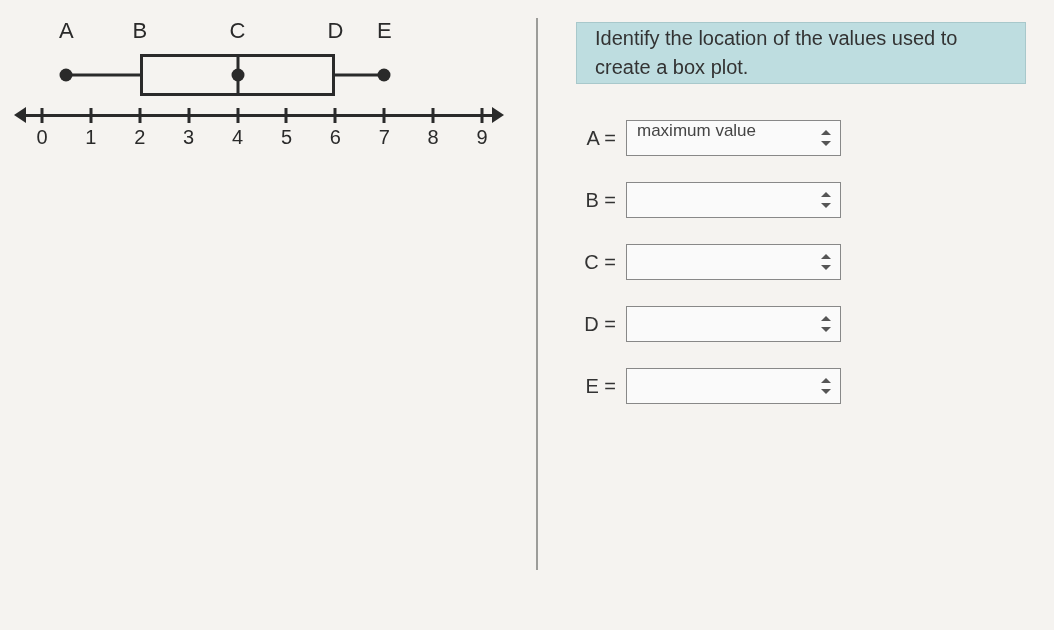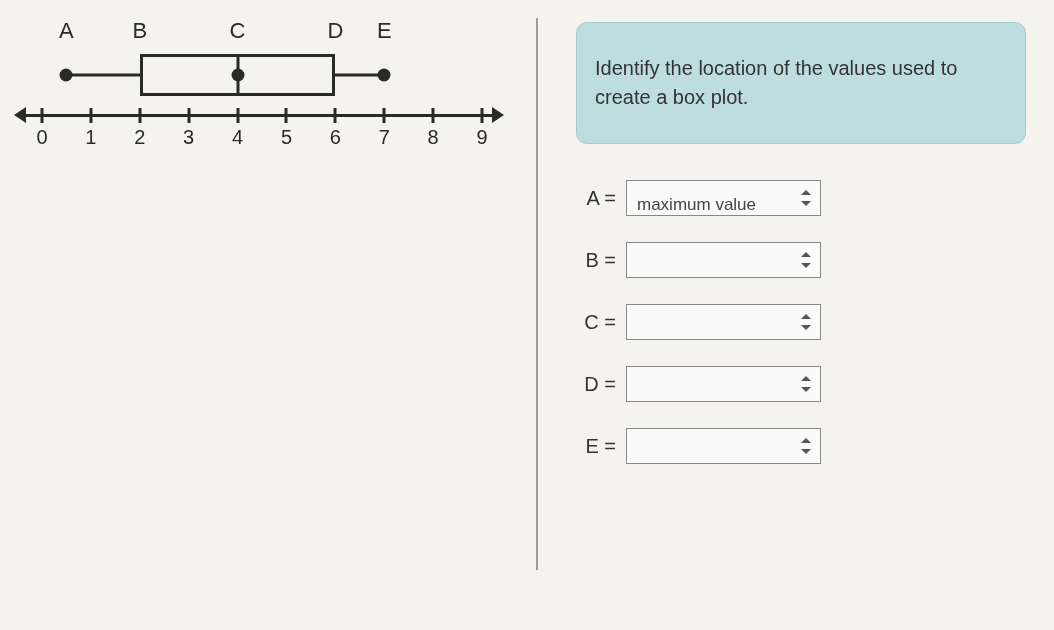--- a/index.html
+++ b/index.html
@@ -138,22 +138,22 @@
   .tick-label {
     position: absolute;
     top: 18px;
     font-size: 20px;
     color: #2a2a2a;
     transform: translateX(-50%);
   }
   .instruction {
     background: #bedde0;
     border: 1px solid #a8c8cb;
-    border-radius: 11px;
-    padding: 31px 18px;
+    border-radius: 0;
+    padding: 1px 18px;
     font-size: 20px;
     color: #333;
     line-height: 1.45;
     width: 450px;
     margin-bottom: 36px;
   }
   .answers {
     display: flex;
     flex-direction: column;
     gap: 26px;
@@ -165,26 +165,26 @@
   }
   .answer-label {
     font-size: 20px;
     color: #333;
     width: 40px;
     text-align: right;
     white-space: nowrap;
   }
   .answer-select {
     position: relative;
-    width: 195px;
+    width: 215px;
     height: 36px;
     border: 1px solid #888;
     background: #fafafa;
     display: flex;
-    align-items: flex-end;
+    align-items: flex-start;
     padding: 0 28px 0 10px;
     font-size: 17px;
     color: #444;
     cursor: pointer;
   }
   .stepper-icon {
     position: absolute;
     right: 8px;
     top: 50%;
     transform: translateY(-50%);

